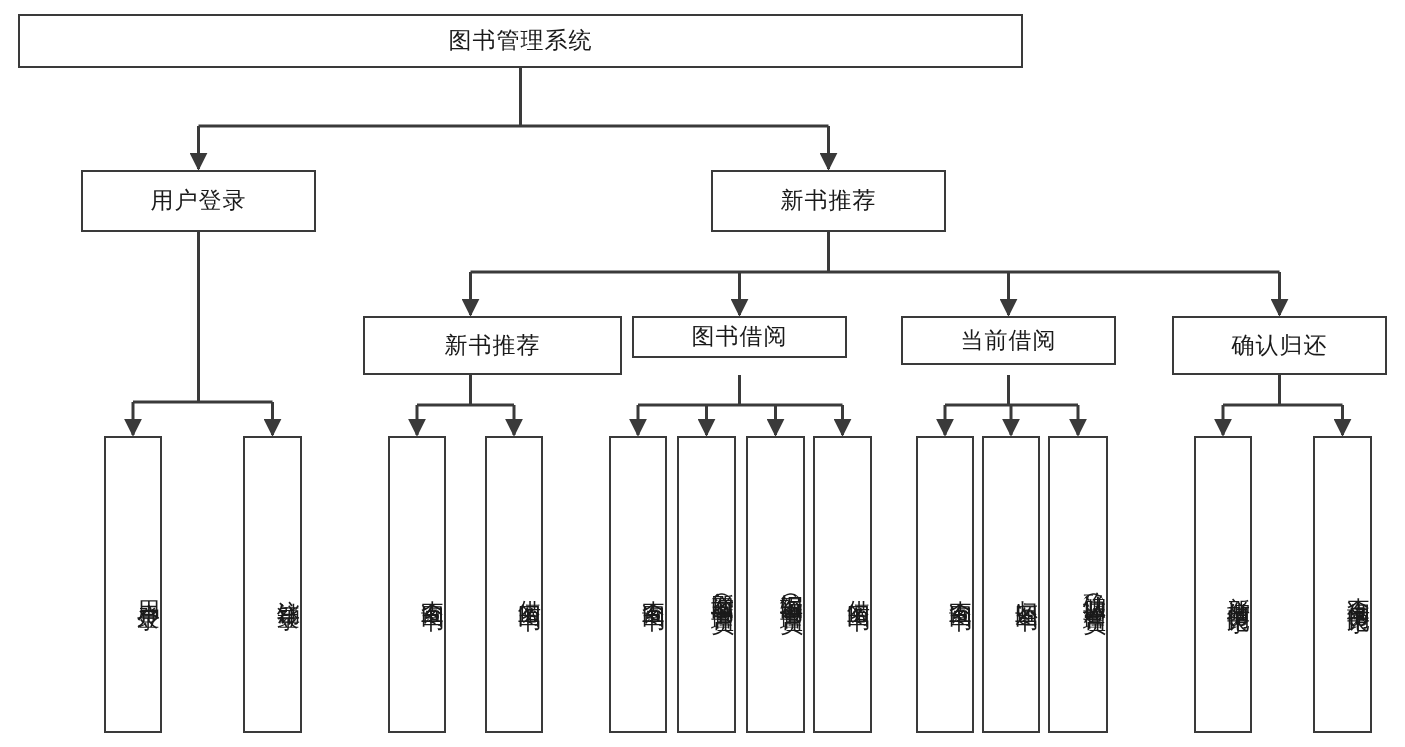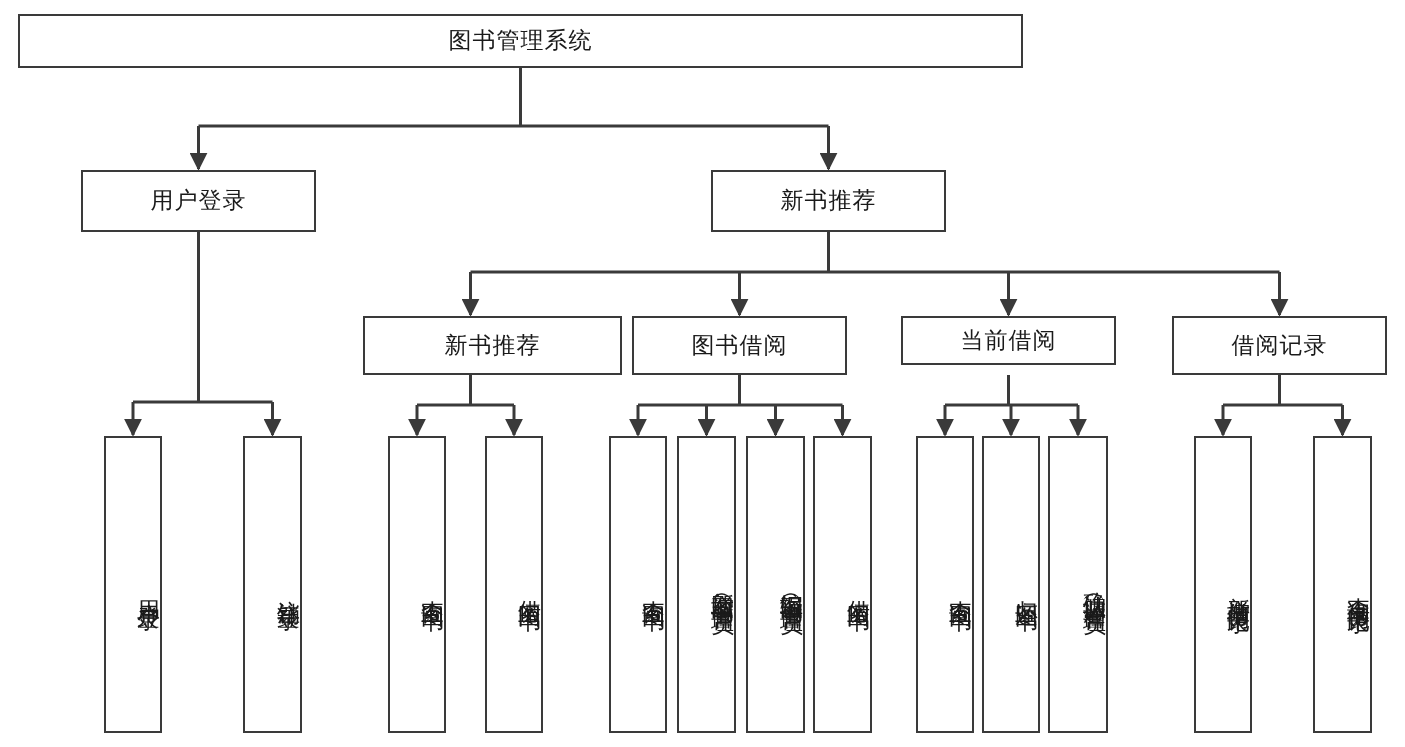--- a/index.html
+++ b/index.html
@@ -122,28 +122,28 @@
     </div>
     <div class="node horizontal" style="left: 81px; top: 170px; width: 235px; height: 62px;">
       <span class="node-label">用户登录</span>
     </div>
     <div class="node horizontal" style="left: 711px; top: 170px; width: 235px; height: 62px;">
       <span class="node-label">新书推荐</span>
     </div>
     <div class="node horizontal" style="left: 363px; top: 316px; width: 259px; height: 59px;">
       <span class="node-label">新书推荐</span>
     </div>
-    <div class="node horizontal" style="left: 632px; top: 316px; width: 215px; height: 59px;">
+    <div class="node horizontal" style="left: 632px; top: 316px; width: 215px; height: 42px;">
       <span class="node-label">图书借阅</span>
     </div>
     <div class="node horizontal" style="left: 901px; top: 316px; width: 215px; height: 49px;">
       <span class="node-label">当前借阅</span>
     </div>
     <div class="node horizontal" style="left: 1172px; top: 316px; width: 215px; height: 59px;">
-      <span class="node-label">借阅记录</span>
+      <span class="node-label">确认归还</span>
     </div>
     <div class="node vertical" style="left: 104px; top: 436px; width: 58px; height: 297px;">
       <span class="node-label">用户登录</span>
     </div>
     <div class="node vertical" style="left: 243px; top: 436px; width: 59px; height: 297px;">
       <span class="node-label">注销登录</span>
     </div>
     <div class="node vertical" style="left: 388px; top: 436px; width: 58px; height: 297px;">
       <span class="node-label">查询图书</span>
     </div>

